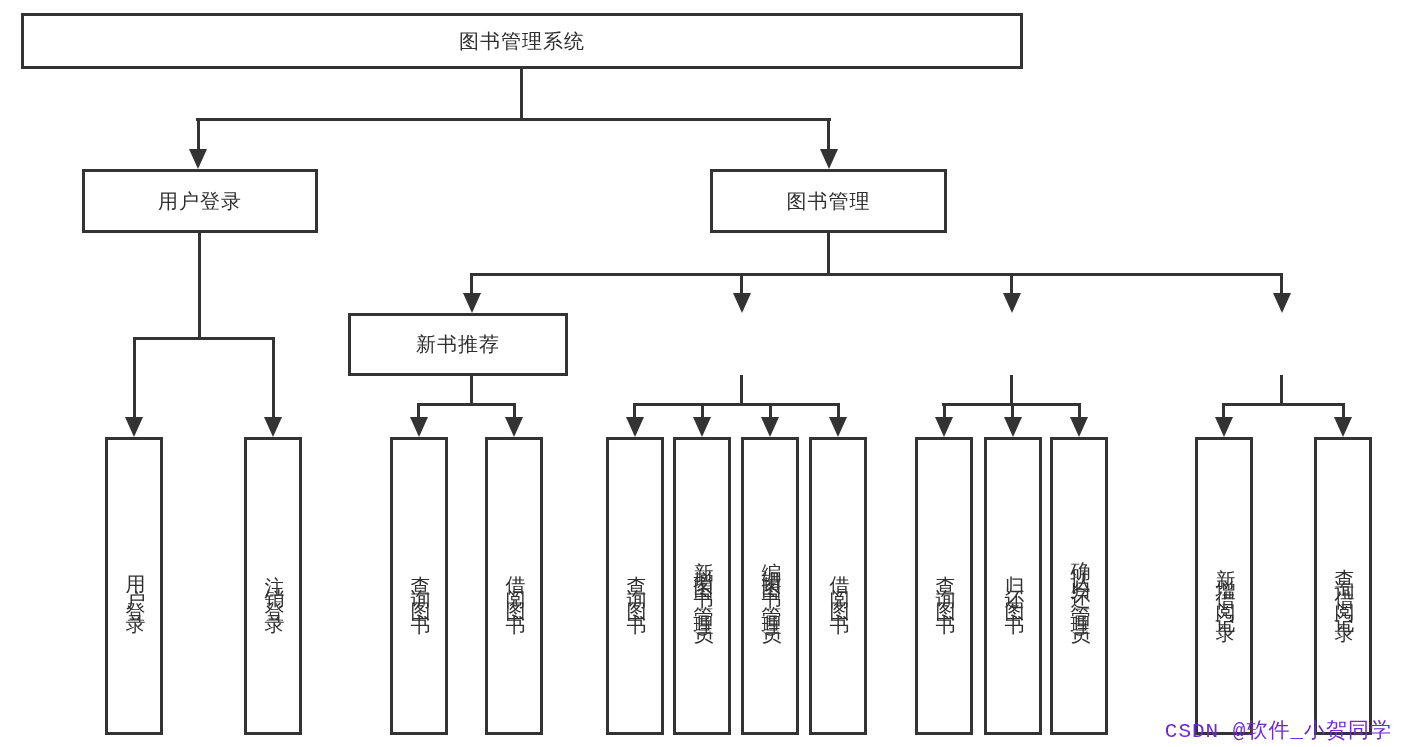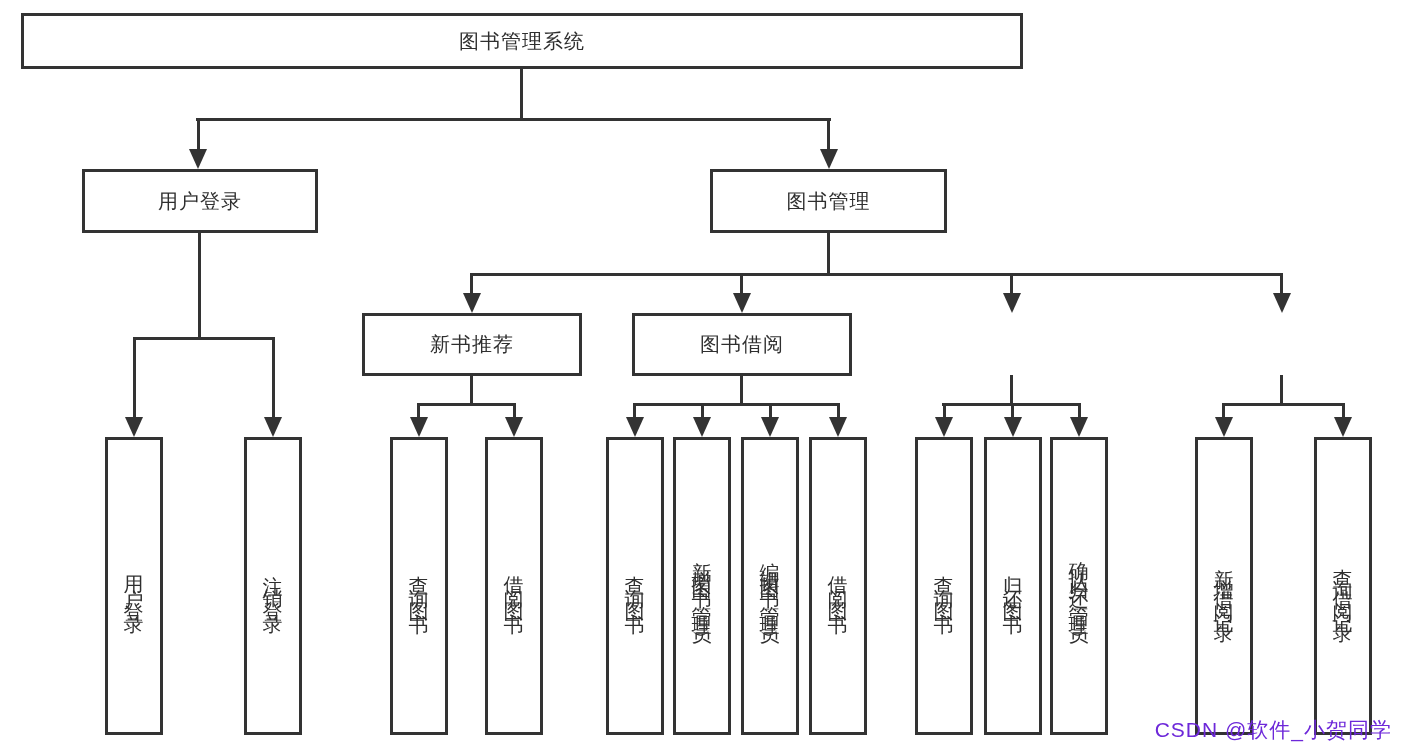--- a/index.html
+++ b/index.html
@@ -1,21 +1,21 @@
 <!DOCTYPE html>
 <html><head>
 <meta charset="utf-8">
 <style>
   html, body { margin: 0; padding: 0; background: #ffffff; }
   .canvas {
     position: relative;
     width: 1405px;
     height: 747px;
     background: #ffffff;
-    font-family: Liberation Sans, sans-serif;
+    font-family: Liberation Mono, monospace;
     color: #2f2f2f;
     overflow: hidden;
   }
   .box {
     position: absolute;
     box-sizing: border-box;
     border: 3px solid #333333;
     background: #ffffff;
     display: flex;
     align-items: center;
@@ -66,27 +66,24 @@
   </div>
 
   <div class="box" style="left:82px; top:169px; width:236px; height:64px;">
     <span class="hlabel">用户登录</span>
   </div>
 
   <div class="box" style="left:710px; top:169px; width:237px; height:64px;">
     <span class="hlabel">图书管理</span>
   </div>
 
-  <div class="box" style="left:362px; top:313px; width:220px; height:63px;">
+  <div class="box" style="left:348px; top:313px; width:220px; height:63px;">
     <span class="hlabel">新书推荐</span>
   </div>
 
-  <div class="box" style="left:632px; top:313px; width:220px; height:63px;">
-    <span class="hlabel">图书借阅</span>
-  </div>
 
 
 
   <div class="box vbox" style="left:105px; top:437px; width:58px; height:298px;">
     <span class="vlabel">用户登录</span>
   </div>
   <div class="box vbox" style="left:244px; top:437px; width:58px; height:298px;">
     <span class="vlabel">注销登录</span>
   </div>
 

